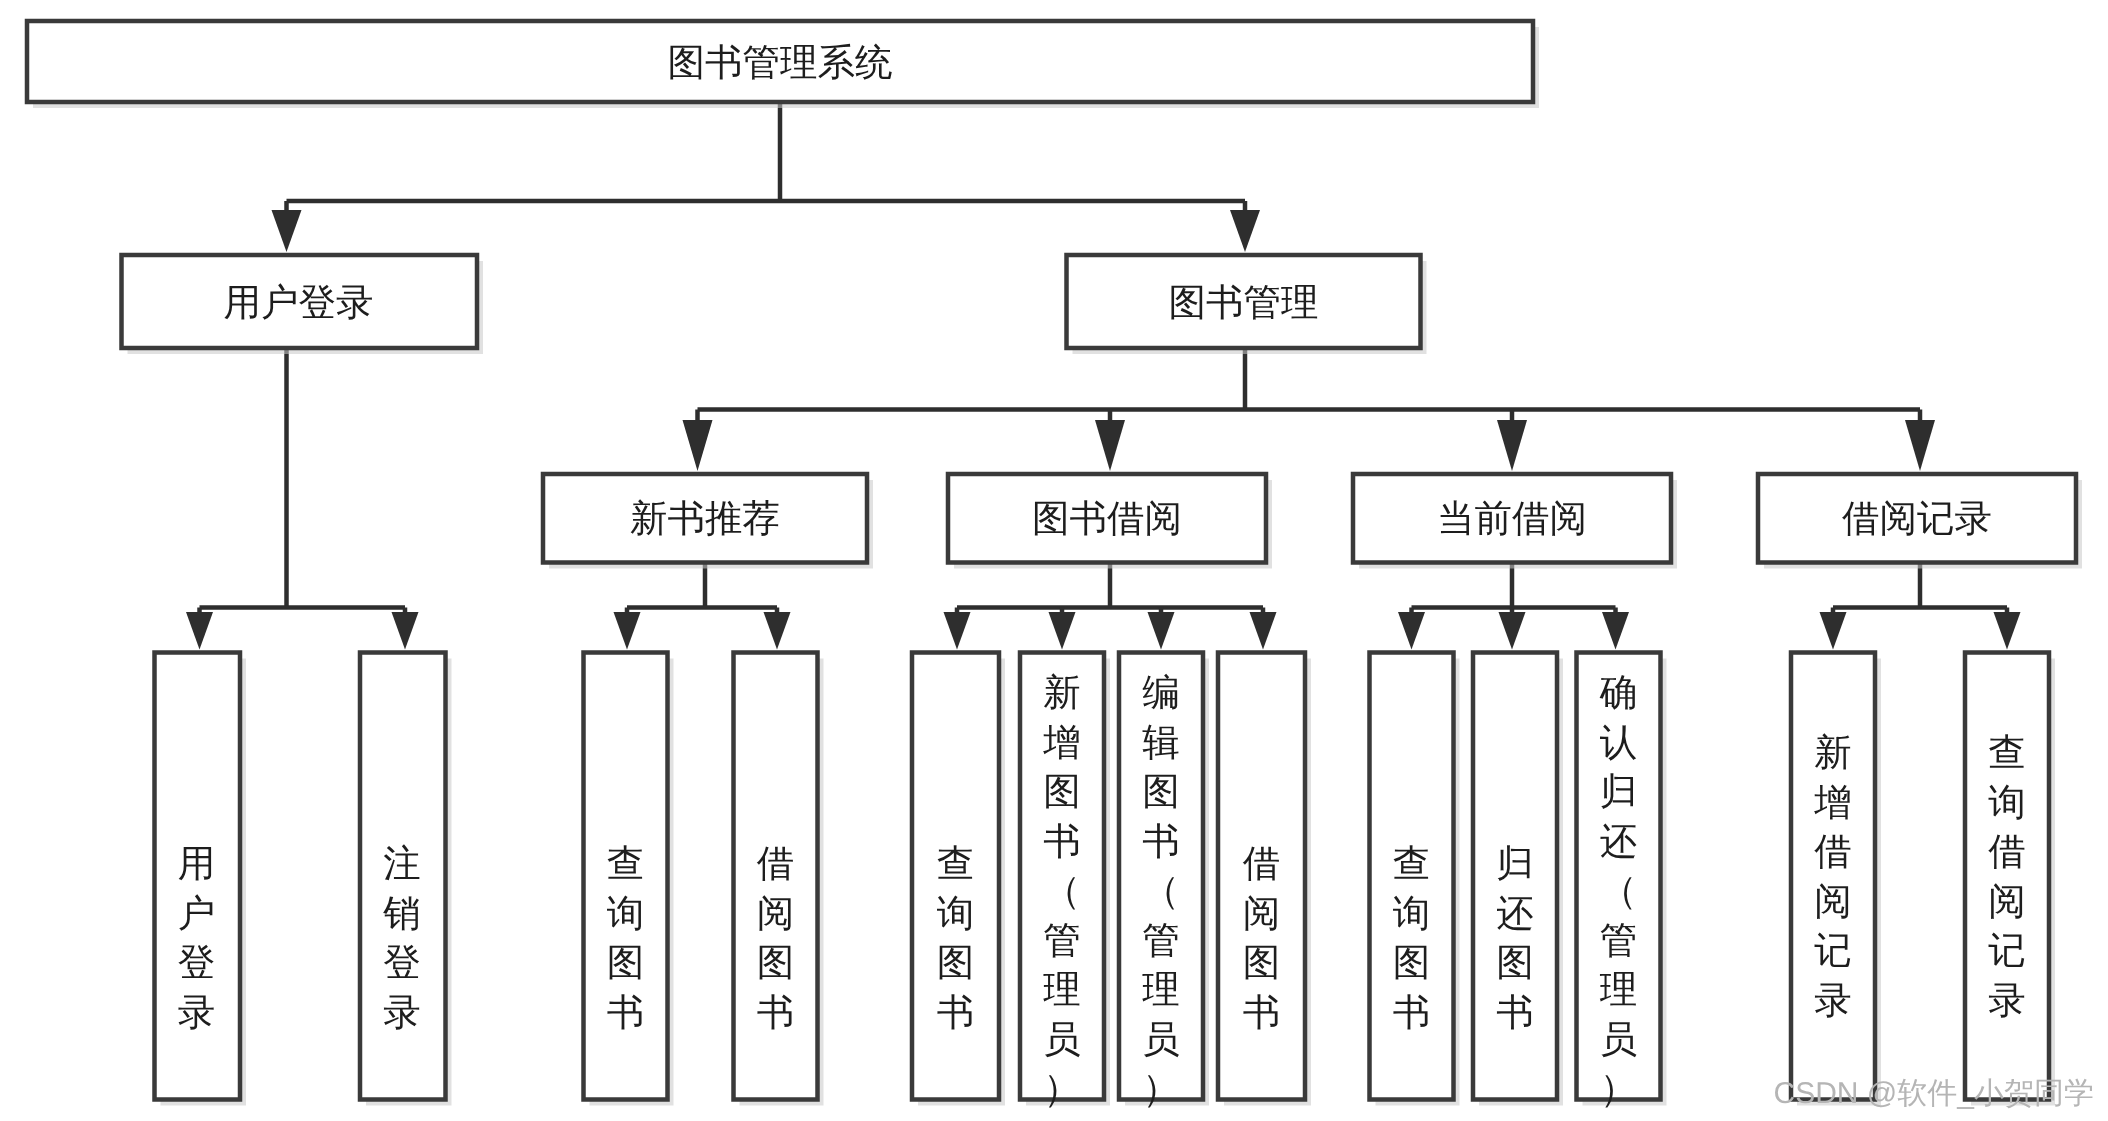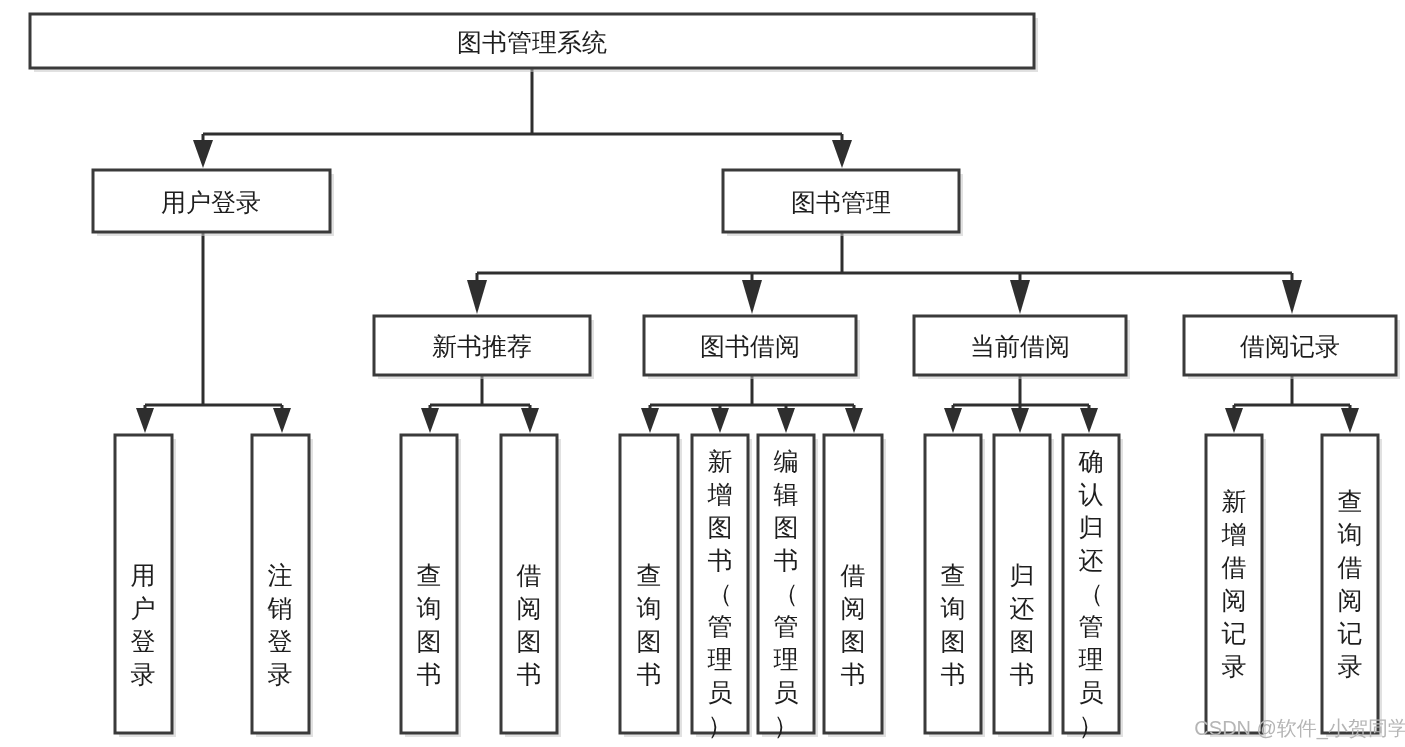--- a/index.html
+++ b/index.html
@@ -9,21 +9,21 @@
   }
   body {
     width: 1405px;
     height: 747px;
     font-family: "Liberation Sans", "DejaVu Sans", sans-serif;
     overflow: hidden;
     position: relative;
   }
   #diagram-root {
     position: absolute;
-    left: 12px;
+    left: 0;
     top: 0;
     width: 1117px;
     height: 747px;
   }
   svg.diagram-canvas {
     display: block;
     width: 1405px;
     height: 747px;
   }
   .node-box {

